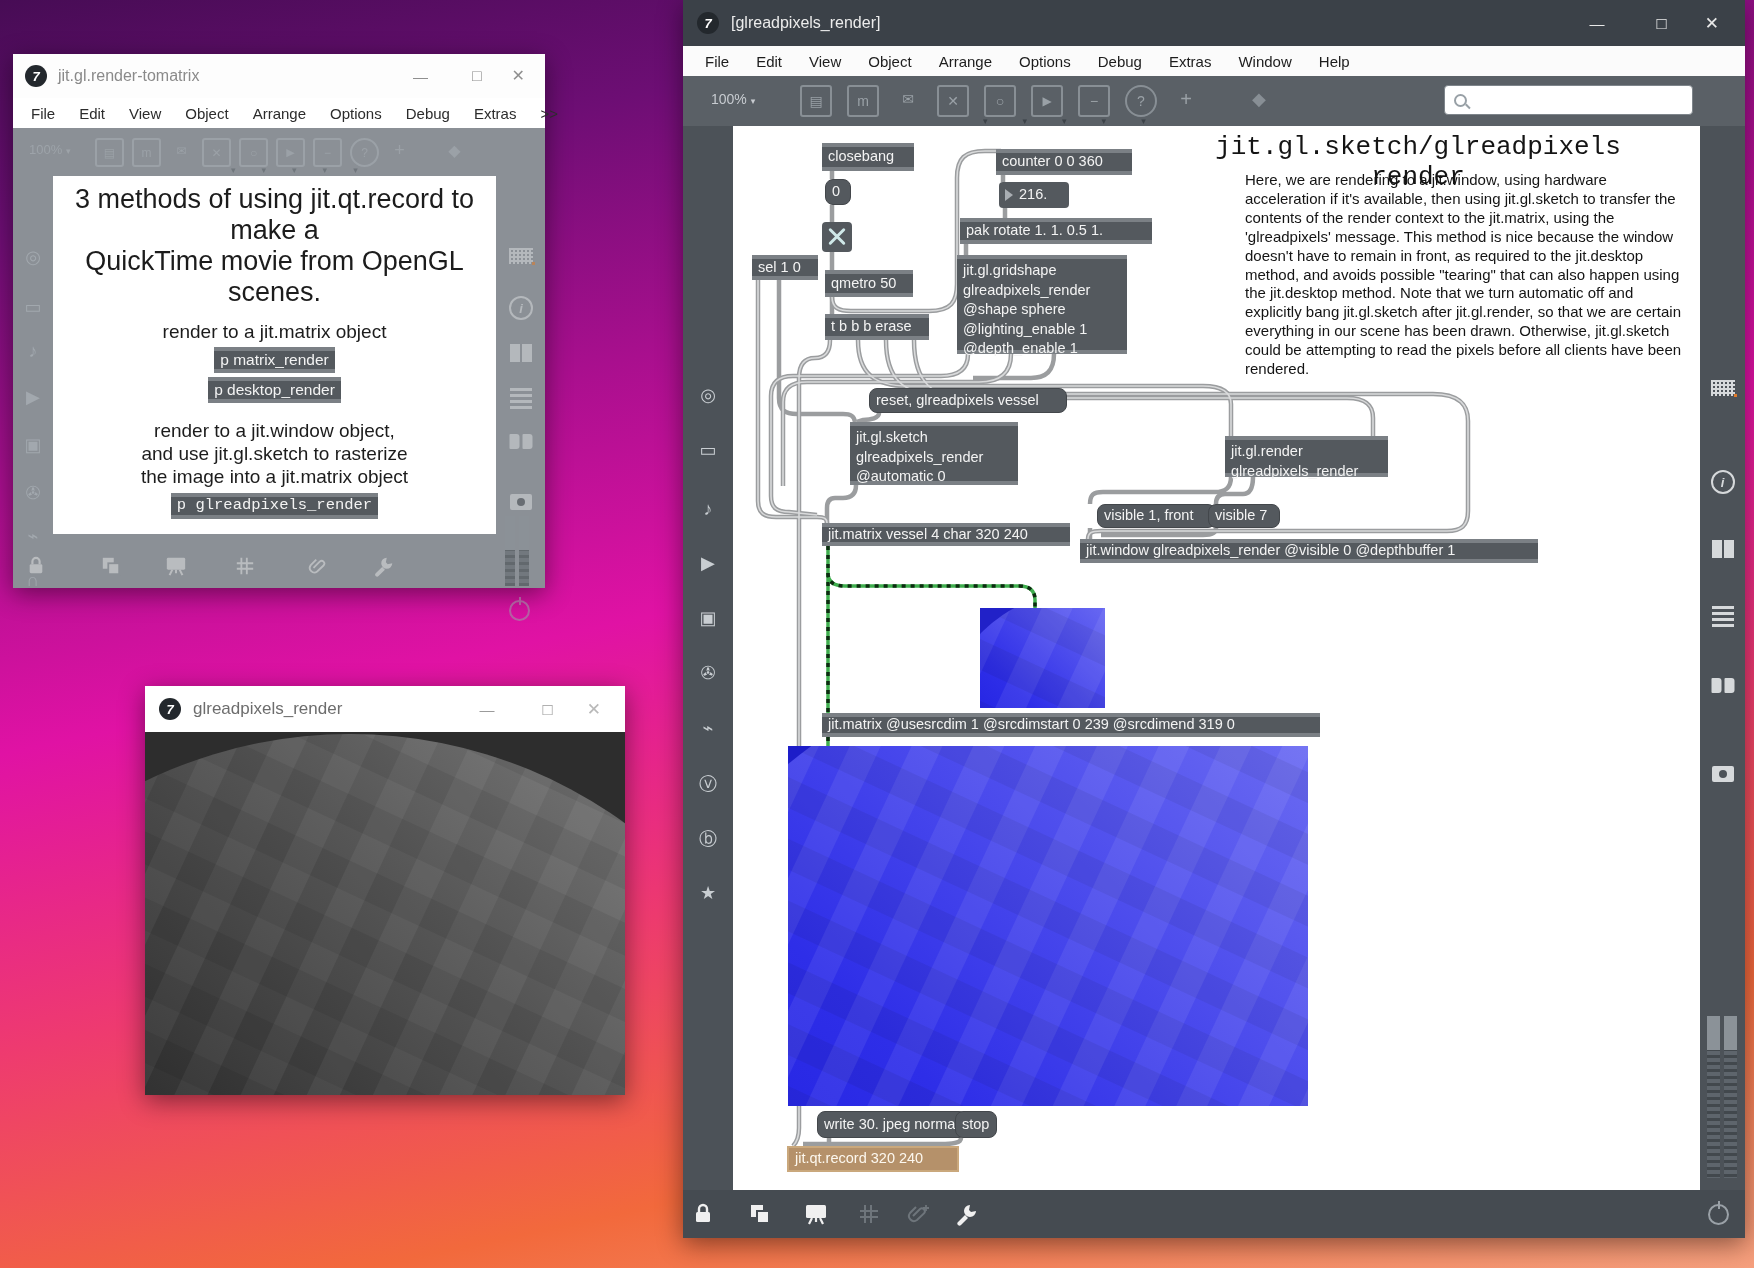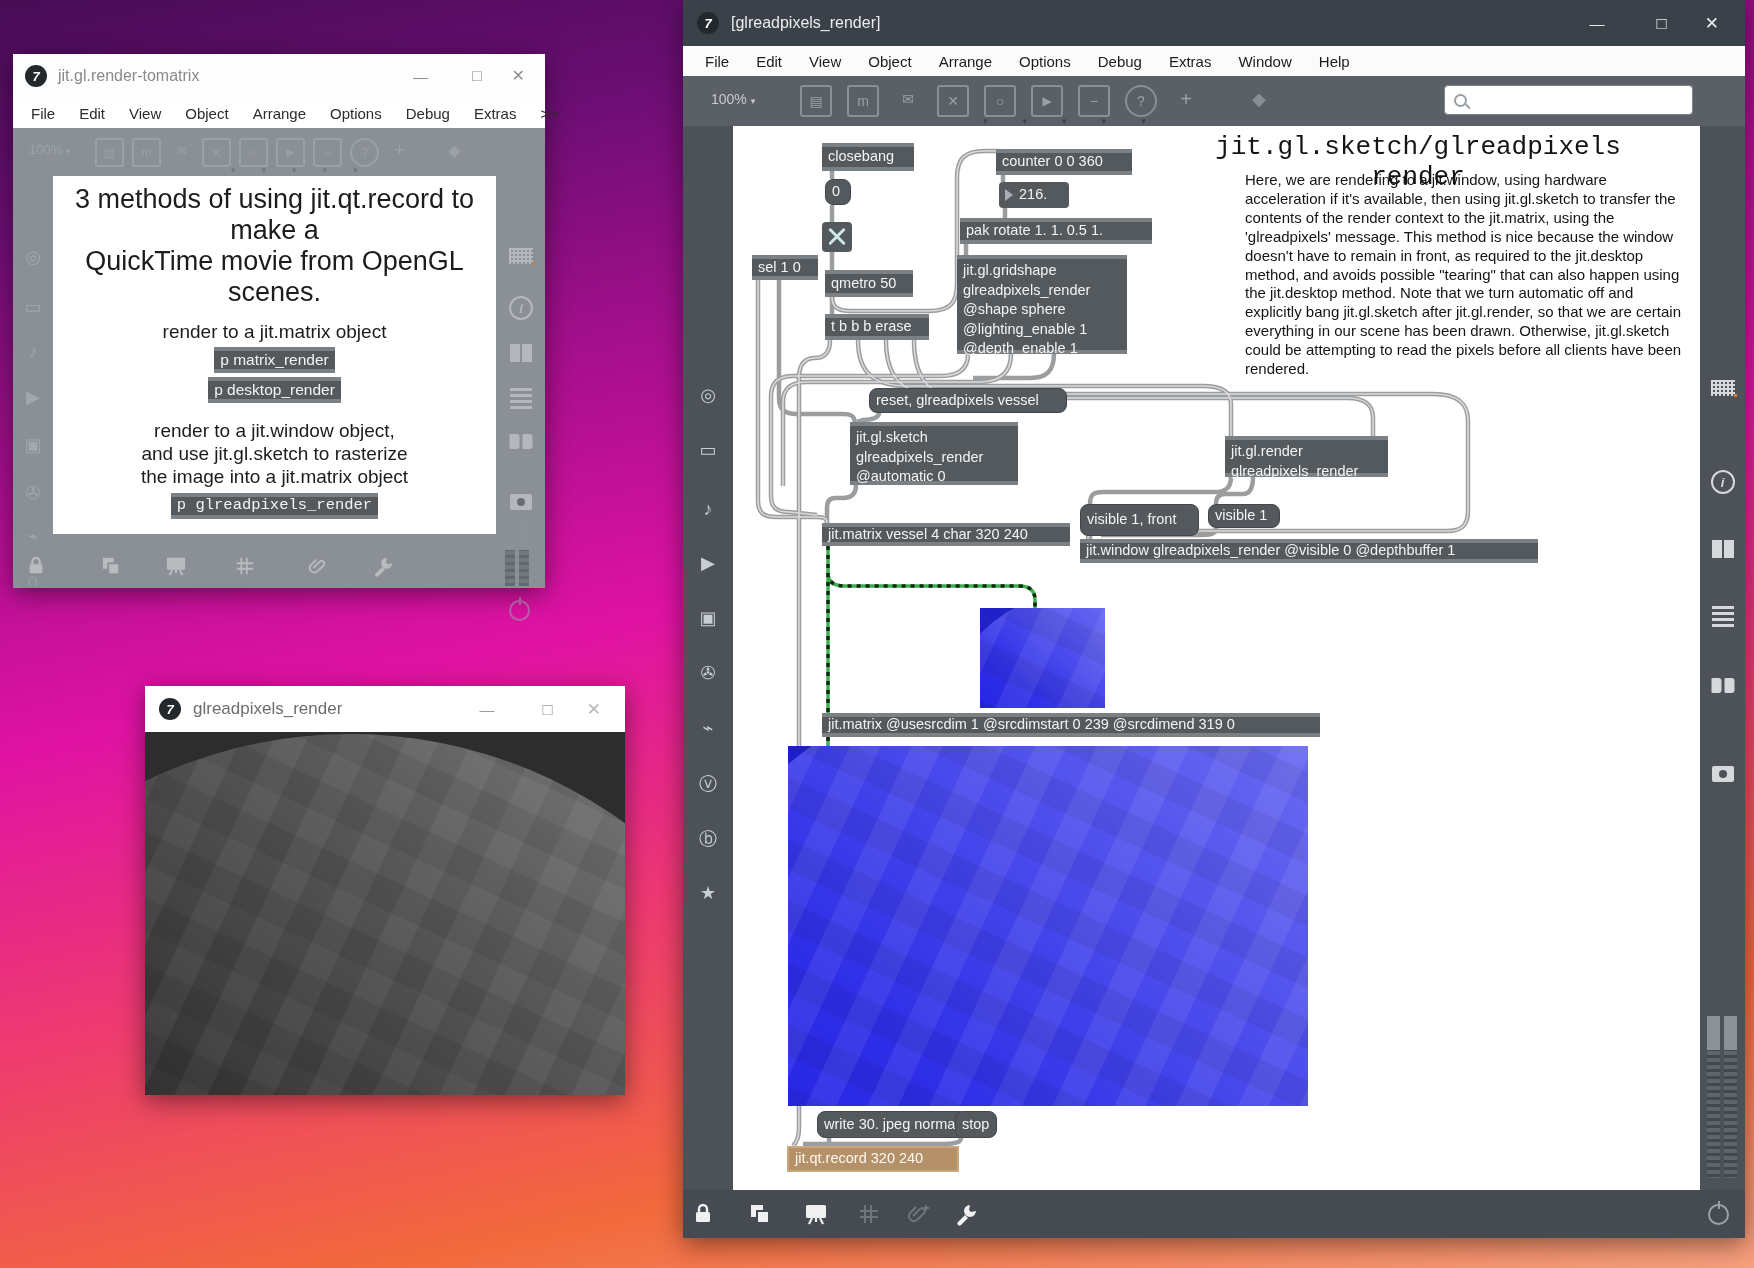--- a/index.html
+++ b/index.html
@@ -263,22 +263,22 @@
 glreadpixels_render
 @shape sphere
 @lighting_enable 1
 @depth_enable 1</div>
     <div class="box msg" style="left:136px;top:262px;width:198px;height:25px;">reset, glreadpixels vessel</div>
     <div class="box obj pre" style="left:117px;top:296px;width:168px;height:63px;">jit.gl.sketch
 glreadpixels_render
 @automatic 0</div>
     <div class="box obj pre" style="left:492px;top:310px;width:163px;height:41px;">jit.gl.render
 glreadpixels_render</div>
-    <div class="box msg" style="left:347px;top:378px;width:119px;height:32px;">visible 1, front</div>
-    <div class="box msg" style="left:475px;top:378px;width:72px;height:24px;">visible 1</div>
+    <div class="box msg" style="left:364px;top:378px;width:119px;height:24px;">visible 1, front</div>
+    <div class="box msg" style="left:475px;top:378px;width:72px;height:24px;">visible 7</div>
     <div class="box obj" style="left:89px;top:397px;width:248px;height:23px;">jit.matrix vessel 4 char 320 240</div>
     <div class="box obj" style="left:347px;top:413px;width:458px;height:24px;">jit.window glreadpixels_render @visible 0 @depthbuffer 1</div>
     <div class="box obj" style="left:89px;top:587px;width:498px;height:24px;">jit.matrix @usesrcdim 1 @srcdimstart 0 239 @srcdimend 319 0</div>
     <div class="box msg" style="left:84px;top:985px;width:150px;height:27px;">write 30. jpeg normal</div>
     <div class="box msg" style="left:222px;top:985px;width:42px;height:27px;">stop</div>
     <div class="box" style="left:54px;top:1020px;width:172px;height:26px;background:#b5916a;border:2px solid #caa87c;color:#fdf8ef;">jit.qt.record 320 240</div>
 
     <svg width="125" height="100" viewBox="0 0 125 100" style="position:absolute;left:247px;top:482px;z-index:2;">
       <defs>
         <linearGradient id="bg1" x1="0" y1="1" x2="1" y2="0">

